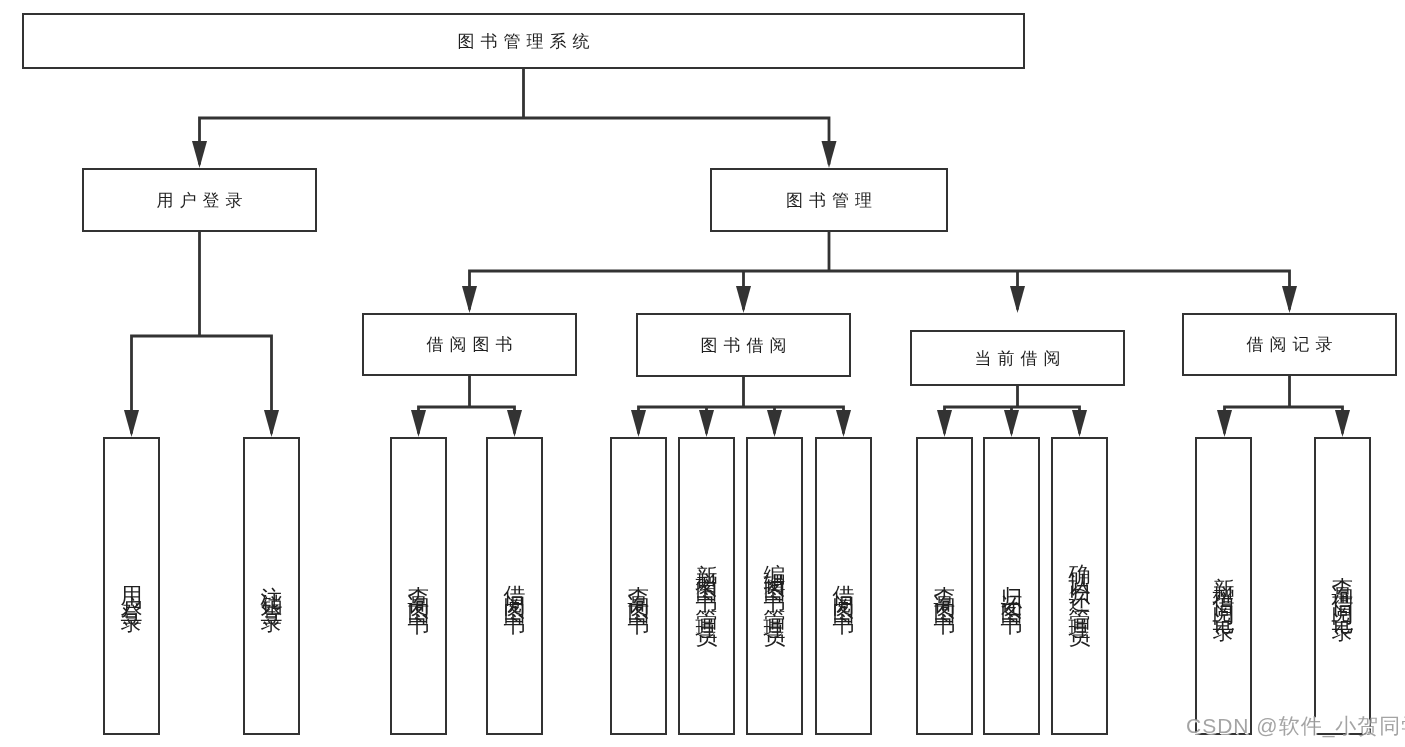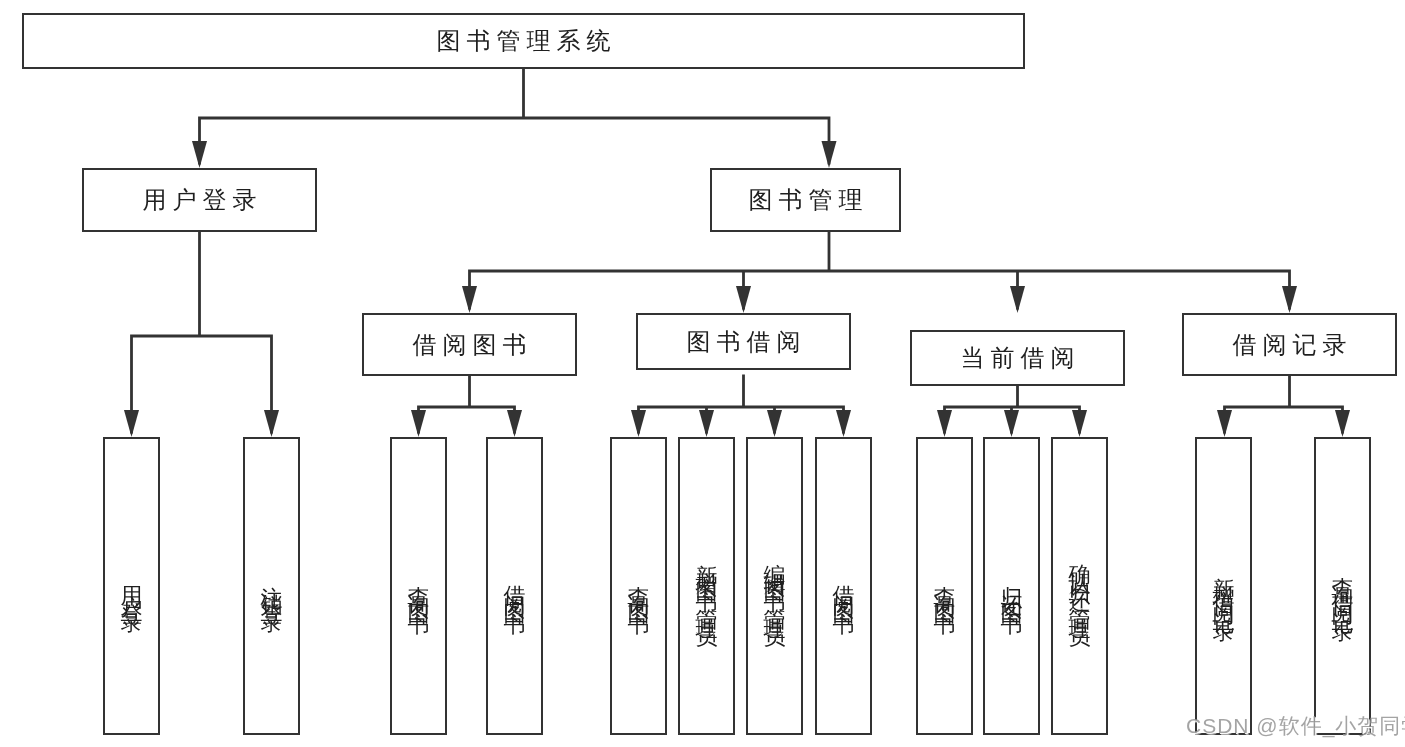--- a/index.html
+++ b/index.html
@@ -4,21 +4,21 @@
 <style>
   html,body{margin:0;padding:0;background:#ffffff;}
   #canvas{
     position:relative;width:1405px;height:747px;background:#ffffff;overflow:hidden;
     font-family:"Liberation Sans","DejaVu Sans",sans-serif;
   }
   #conn{position:absolute;left:0;top:0;width:1405px;height:747px;pointer-events:none;}
   .hnode{
     position:absolute;box-sizing:border-box;background:#ffffff;
     border:2.5px solid #333333;display:flex;align-items:center;justify-content:center;
-    font-size:24px;letter-spacing:6px;color:#1f1f1f;white-space:nowrap;
+    font-size:17px;letter-spacing:6px;color:#1f1f1f;white-space:nowrap;
   }
   .hnode span{text-indent:6px;}
   .leaf{
     position:absolute;box-sizing:border-box;background:#ffffff;top:437px;width:57px;height:298px;
     border:2.5px solid #333333;writing-mode:vertical-rl;text-orientation:mixed;
     display:flex;align-items:center;justify-content:center;
     font-size:22px;letter-spacing:9px;color:#1f1f1f;
   }
   .watermark{
     position:absolute;left:1186px;top:712px;z-index:5;
@@ -57,28 +57,28 @@
       </g>
     </svg>
 
   <div class="hnode" style="left:22px;top:13px;width:1003px;height:56px">
     <span>图书管理系统</span>
   </div>
 
   <div class="hnode" style="left:82px;top:168px;width:235px;height:64px">
     <span>用户登录</span>
   </div>
-  <div class="hnode" style="left:710px;top:168px;width:191px;height:64px">
+  <div class="hnode" style="left:710px;top:168px;width:238px;height:64px">
     <span>图书管理</span>
   </div>
 
   <div class="hnode" style="left:362px;top:313px;width:215px;height:63px">
     <span>借阅图书</span>
   </div>
-  <div class="hnode" style="left:636px;top:313px;width:215px;height:57px">
+  <div class="hnode" style="left:636px;top:313px;width:215px;height:64px">
     <span>图书借阅</span>
   </div>
   <div class="hnode" style="left:910px;top:330px;width:215px;height:56px">
     <span>当前借阅</span>
   </div>
   <div class="hnode" style="left:1182px;top:313px;width:215px;height:63px">
     <span>借阅记录</span>
   </div>
 
   <div class="leaf" style="left:103px">

